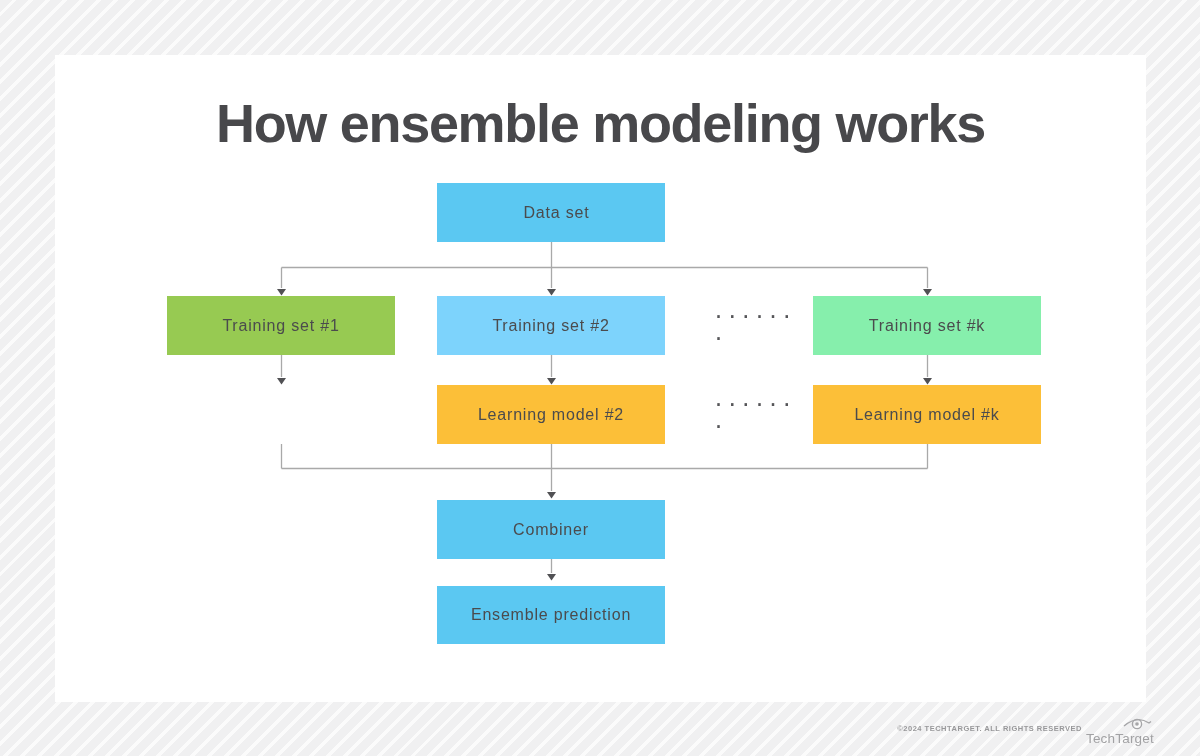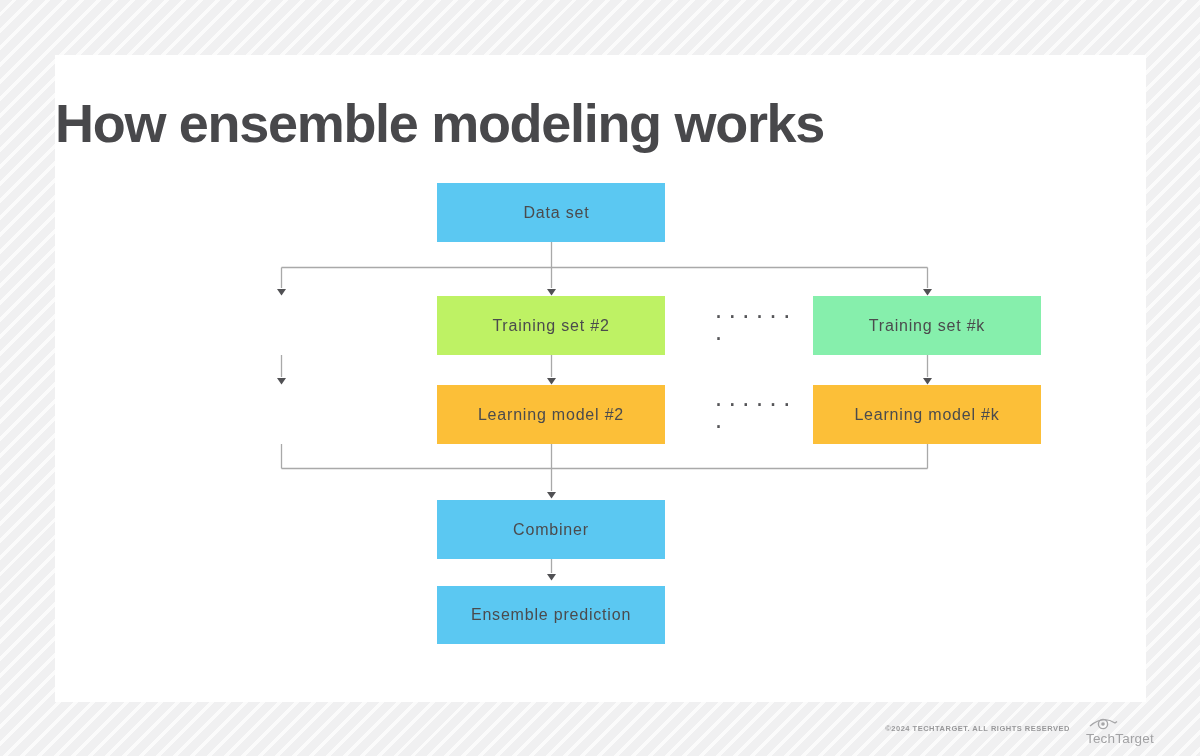--- a/index.html
+++ b/index.html
@@ -18,21 +18,21 @@
   .card {
     position: absolute;
     left: 55px; top: 55px;
     width: 1091px; height: 647px;
     background: #ffffff;
   }
   .title {
     position: absolute;
     left: 0; top: 40px;
     width: 100%;
-    text-align: left;
+    text-align: center;
     font-size: 54px;
     font-weight: bold;
     letter-spacing: -1.3px;
     color: #48484b;
     line-height: 56px;
   }
   .diagram { position: absolute; left: 0; top: 0; width: 1091px; height: 647px; }
   svg.connectors { position: absolute; left: 0; top: 0; }
   .node {
     position: absolute;
@@ -63,33 +63,33 @@
     color: #555558;
     white-space: pre;
   }
   .dots-1 { left: 659px; top: 247px; }
   .dots-2 { left: 659px; top: 335px; }
   .footer {
     position: absolute;
     right: 46px; bottom: 10px;
     display: flex;
     align-items: center;
-    gap: 16px;
+    gap: 4px;
   }
   .copyright {
     font-size: 7.5px;
     font-weight: bold;
     letter-spacing: 0.5px;
     color: #98989a;
     padding-bottom: 3px;
   }
   .brand {
     display: flex;
     flex-direction: column;
-    align-items: flex-start;
+    align-items: flex-end;
   }
   .brand-name {
     font-size: 13.5px;
     letter-spacing: 0.2px;
     color: #a2a2a4;
   }
 </style>
 </head>
 <body>
 
@@ -127,21 +127,24 @@
         <path d="M492,323 L501,323 L496.5,329.5 Z"></path>
         <path d="M868,323 L877,323 L872.5,329.5 Z"></path>
         <path d="M492,437 L501,437 L496.5,443.5 Z"></path>
         <path d="M492,519 L501,519 L496.5,525.5 Z"></path>
       </g>
     </svg>
 
     <div class="node pos-dataset" style="background: rgb(91, 200, 242); padding-left: 11px;">
         <span>Data set</span>
       </div>
-    <div class="node pos-train2" style="background: #bef264;">
+    <div class="node pos-train1" style="background: rgb(151, 202, 82);">
+        <span>Training set #1</span>
+      </div>
+    <div class="node pos-train2" style="background: #7dd3fc;">
         <span>Training set #2</span>
       </div>
     <div class="node pos-traink" style="background: #86efac;">
         <span>Training set #k</span>
       </div>
     <div class="node pos-learn2" style="background: rgb(252, 191, 56);">
         <span>Learning model #2</span>
       </div>
     <div class="node pos-learnk" style="background: rgb(252, 191, 56);">
         <span>Learning model #k</span>

